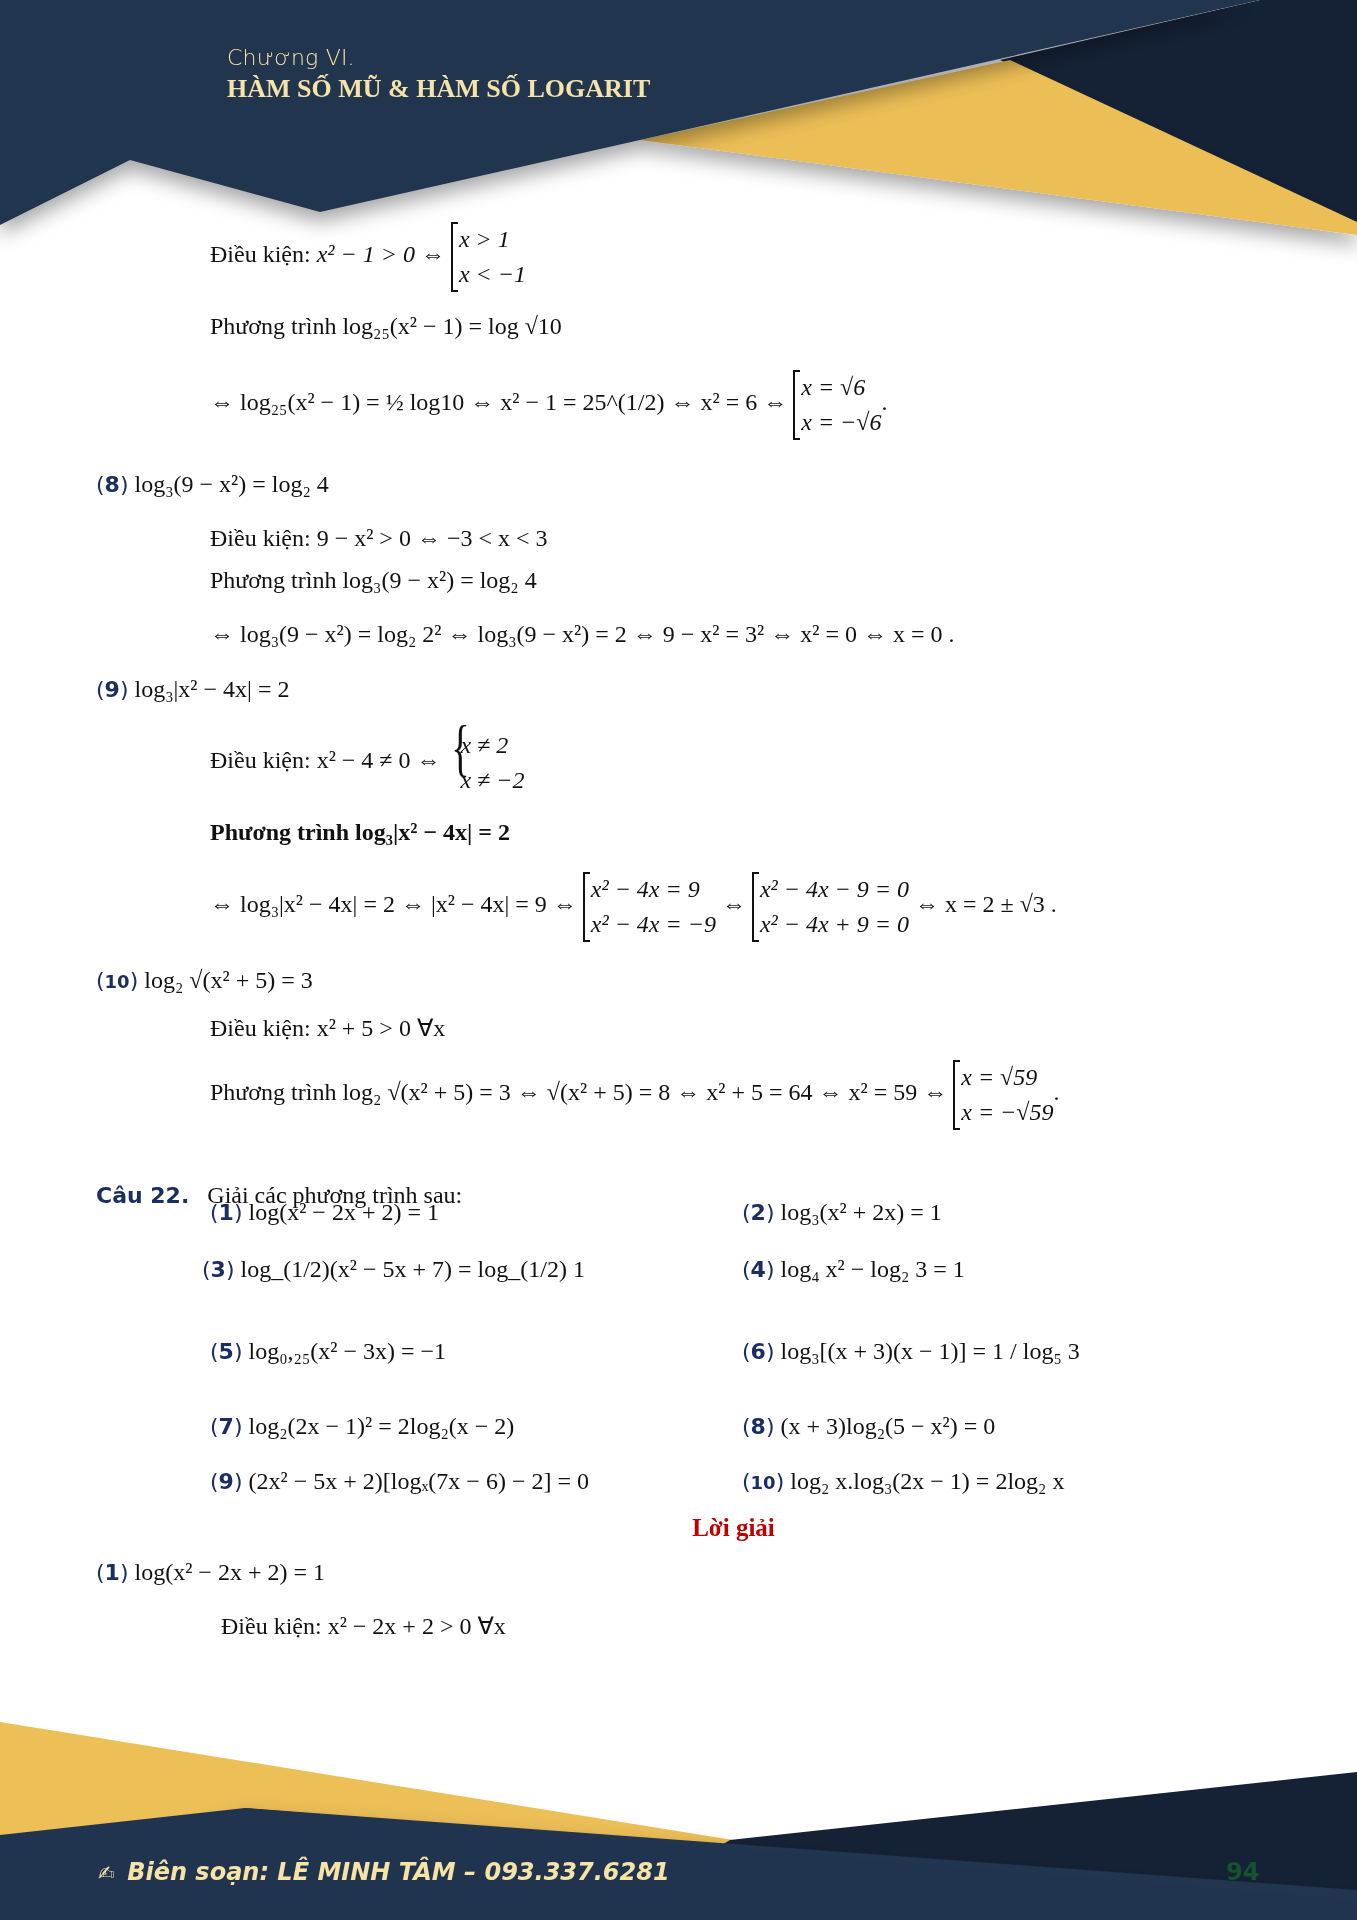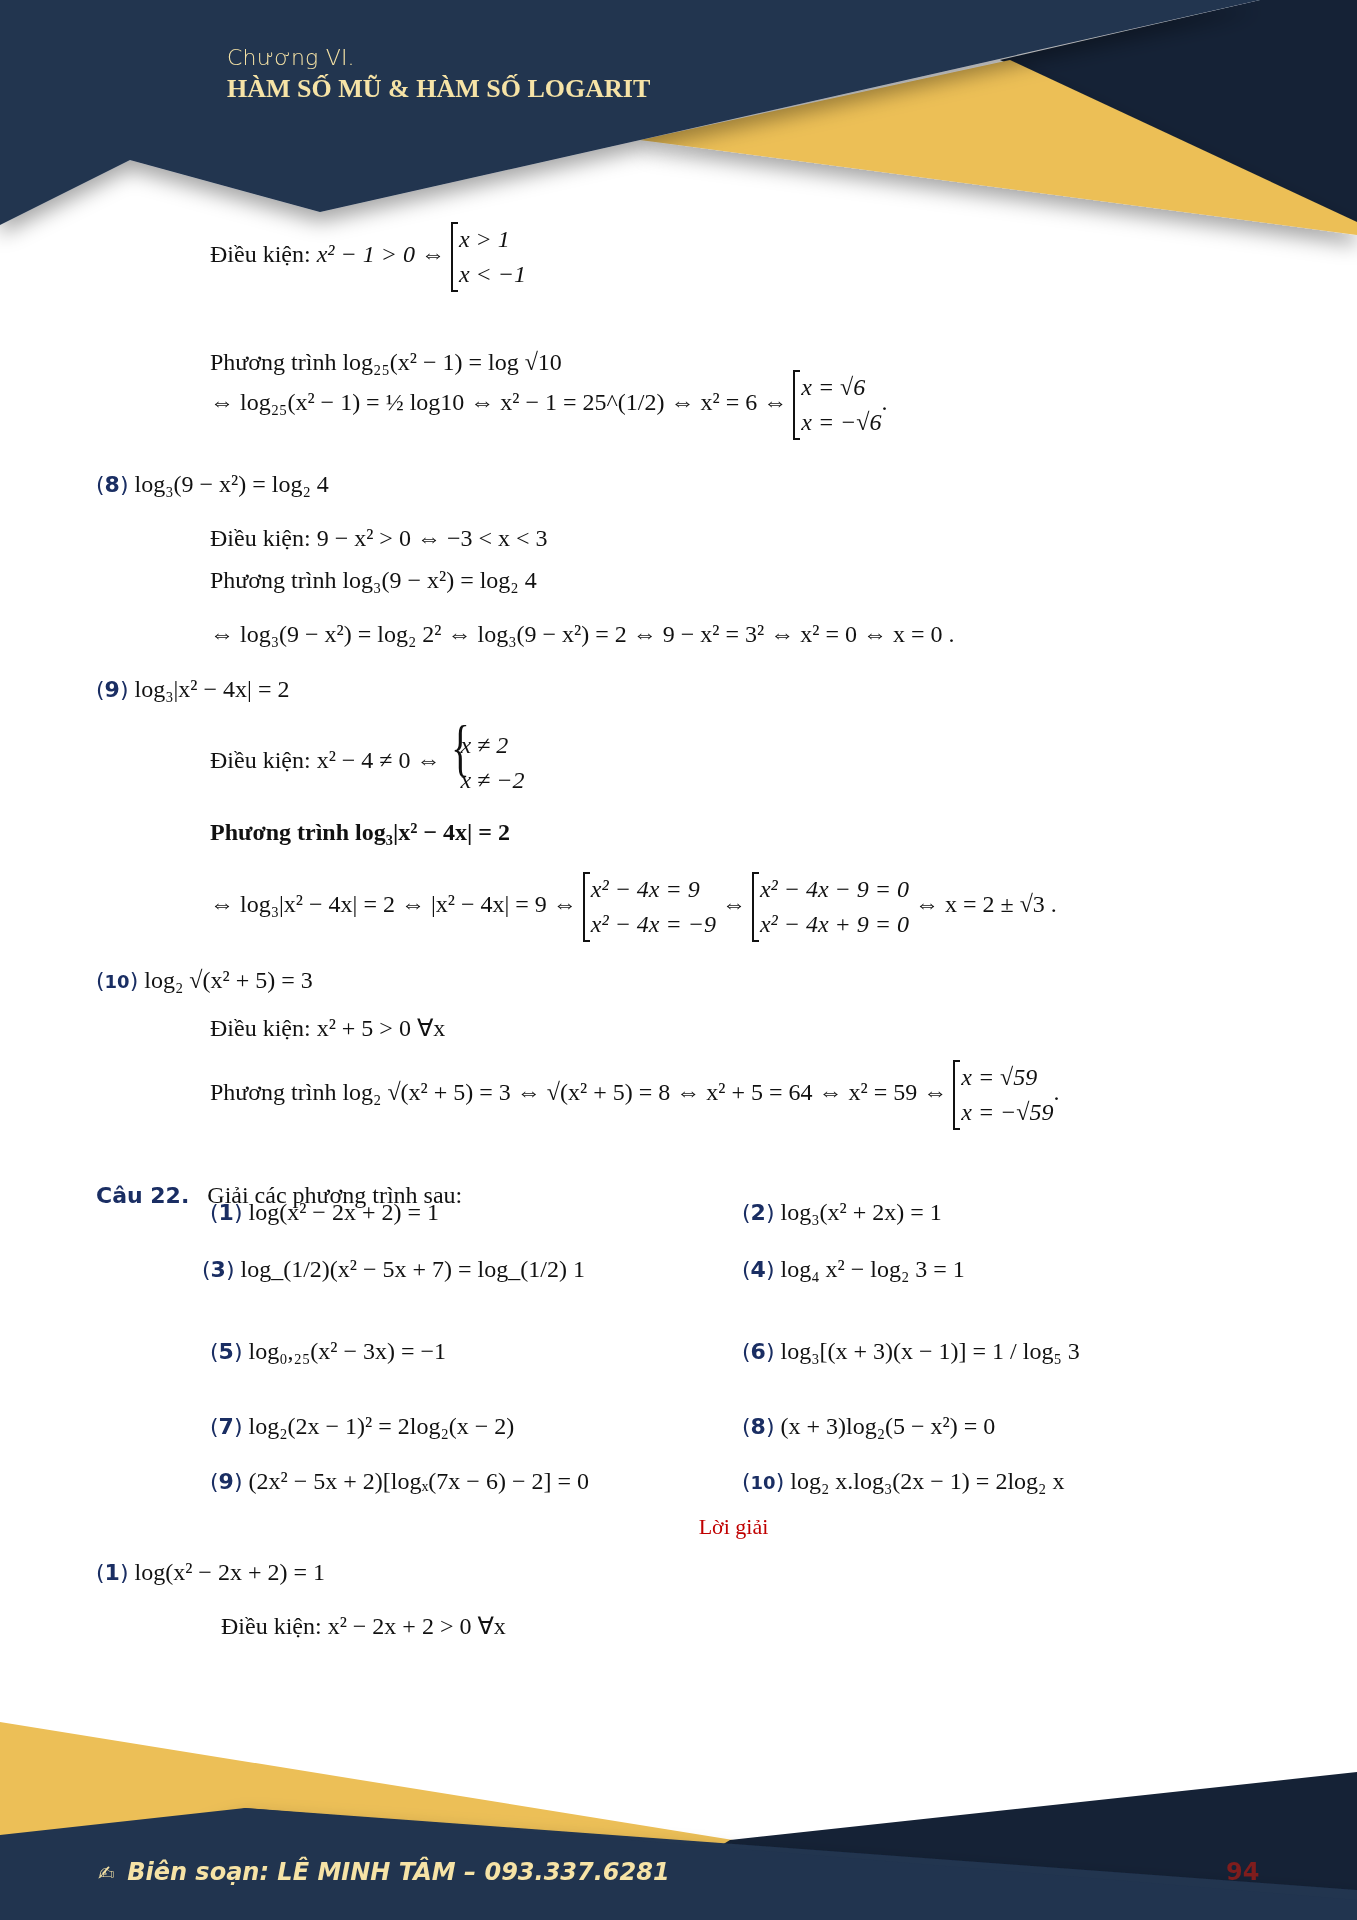--- a/index.html
+++ b/index.html
@@ -13,30 +13,30 @@
   .content { position:absolute; left:0; top:0; width:1357px; z-index:3; }
   .line { position:absolute; font-size:24px; white-space:nowrap; line-height:1.2; }
   .ind { left:210px; }
   .lab { left:96px; }
   .num { font-family:"DejaVu Sans", sans-serif; font-weight:bold; color:#1a2e63; font-size:22px; }
   .paren { color:#1a2e63; font-family:"DejaVu Sans", sans-serif; font-size:22px; font-weight:normal; }
   .m { font-family:"Liberation Serif", serif; }
   .i { font-style:italic; }
   .cau { position:absolute; left:96px; top:1182px; font-size:24px; white-space:nowrap; }
   .cau .cn { font-family:"DejaVu Sans", sans-serif; font-weight:bold; color:#1a2e63; font-size:22px; margin-right:12px; }
-  .sol { position:absolute; left:0; width:1357px; top:1514px; text-align:center; color:#c00000; font-weight:normal; font-size:22px; padding-left:110px; box-sizing:border-box;}
+  .sol { position:absolute; left:0; width:1357px; top:1514px; text-align:center; color:#c00000; font-weight:bold; font-size:25px; padding-left:110px; box-sizing:border-box;}
   .sys { display:inline-block; vertical-align:middle; border-left:2px solid #111; padding-left:6px; line-height:1.45; position:relative; }
   .sys.br::before, .sys.br::after { content:""; position:absolute; left:-2px; width:7px; border-top:2px solid #111; }
   .sys.br::before { top:0; } .sys.br::after { bottom:0; }
   .sys.curly { border-left:none; padding-left:14px; }
   .sys.curly::before { content:"{"; position:absolute; left:-2px; top:-12px; font-size:64px; font-weight:100; line-height:1; transform:scaleX(0.6); }
 
   .footer-text { position:absolute; left:98px; top:1858px; z-index:3; font-family:"DejaVu Sans", sans-serif; font-weight:bold; font-size:24px; color:#f6e3a6; white-space:nowrap;font-style:italic; }
   .footer-text .pen { font-weight:normal; font-size:20px; margin-right:4px; }
-  .page-num { position:absolute; left:1226px; top:1858px; z-index:3; font-family:"DejaVu Sans", sans-serif; font-weight:bold; font-size:24px; color:#7f1d1d; }
+  .page-num { position:absolute; left:1226px; top:1858px; z-index:3; font-family:"DejaVu Sans", sans-serif; font-weight:bold; font-size:24px; color:#14532d; }
 </style>
 </head>
 <body>
 
 <svg class="bg" viewBox="0 0 1357 1920" xmlns="http://www.w3.org/2000/svg">
   <defs>
     <filter id="sh" x="-10%" y="-10%" width="120%" height="130%">
       <feDropShadow dx="0" dy="10" stdDeviation="10" flood-color="#000" flood-opacity="0.35"></feDropShadow>
     </filter>
   </defs>
@@ -60,21 +60,21 @@
 <div class="content">
 
   <div class="line ind" style="top:222px;">
     <span>Điều kiện:</span>
     <span class="m i">x² − 1 &gt; 0 ⇔</span>
     <span class="sys br">
       <span class="i" style="display:block">x &gt; 1</span>
       <span class="i" style="display:block">x &lt; −1</span>
     </span>
   </div>
-  <div class="line ind" style="top:312px;margin-top:36px;">
+  <div class="line ind" style="top:312px;">
     <span>Phương trình</span>
     <span class="m">log₂₅(x² − 1) = log √10</span>
   </div>
   <div class="line ind" style="top:370px;">
     <span class="m">⇔ log₂₅(x² − 1) = ½ log10 ⇔ x² − 1 = 25^(1/2) ⇔ x² = 6 ⇔</span>
     <span class="sys br">
       <span class="i" style="display:block">x = √6</span>
       <span class="i" style="display:block">x = −√6</span>
     </span>.
   </div>

